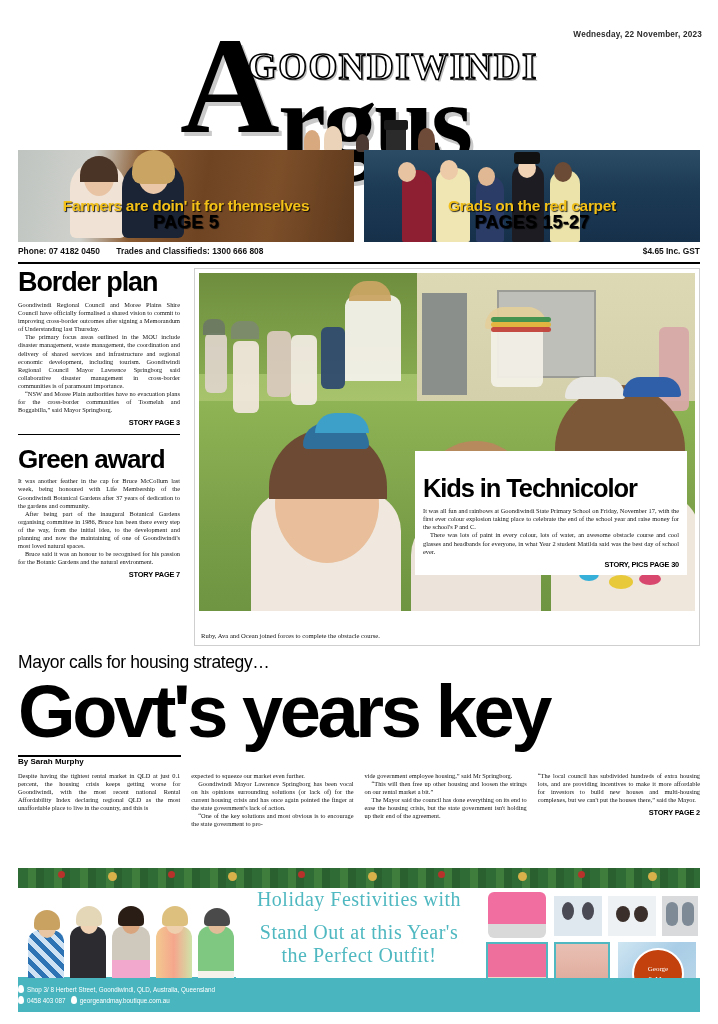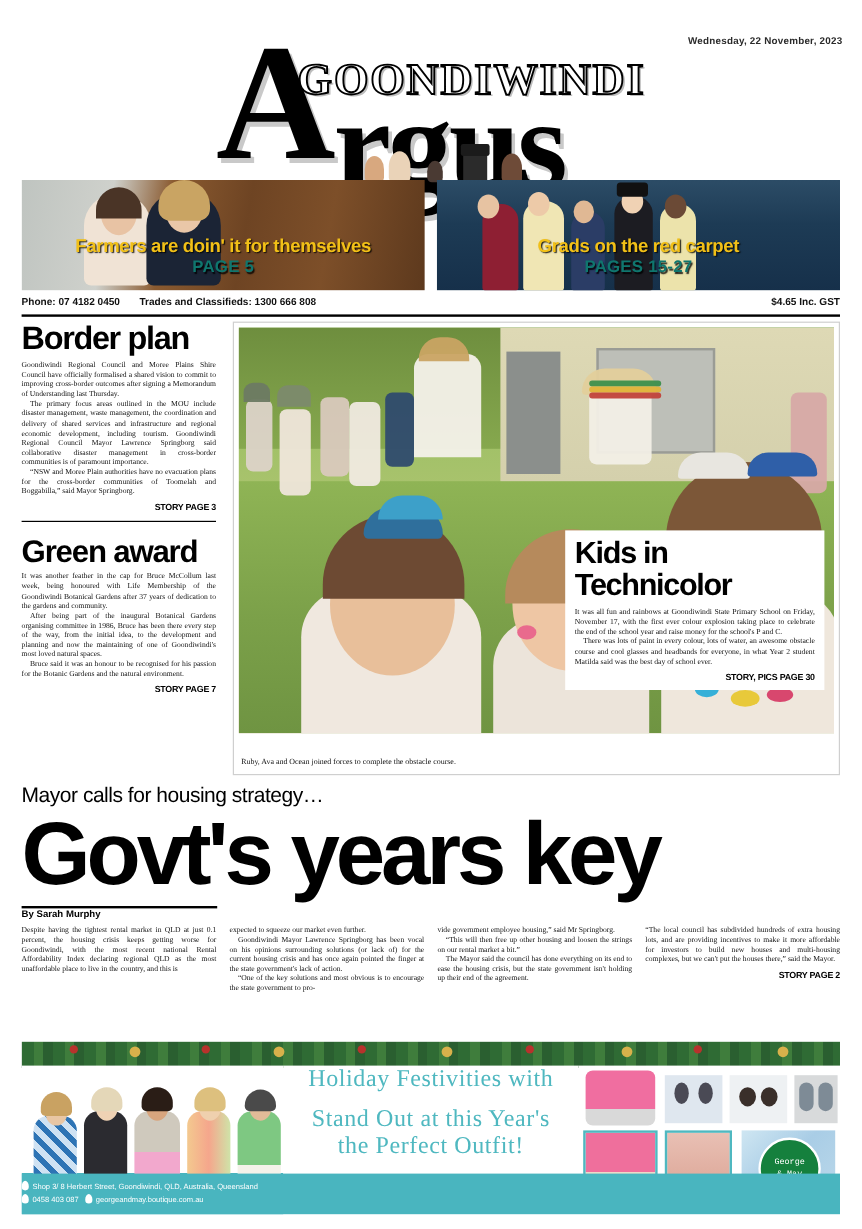--- a/index.html
+++ b/index.html
@@ -79,21 +79,21 @@
     position: absolute; left: 0; right: 0; bottom: 6px;
     padding: 3px 8px 6px;
     text-align: center;
   }
   .teaser-title {
     font-size: 15.5px; font-weight: bold; color: #f2c017;
     text-shadow: 1px 1px 1px rgba(0,0,0,.85);
     letter-spacing: -0.3px; line-height: 17px;
   }
   .teaser-page {
-    font-size: 14px; font-weight: bold; color: #0f766e;
+    font-size: 18px; font-weight: bold; color: #000000;
     text-shadow: 1px 1px 1px rgba(0,0,0,.85);
     letter-spacing: 0.2px; line-height: 16px;
   }
 
   
   .ph-farm { background: linear-gradient(100deg,#bfc4c0 0%, #cfd1cc 22%, #8a5a30 36%, #6e4423 55%, #7d4f29 75%, #5d391d 100%); }
   .ph-farm .w1 { position:absolute; left: 52px; bottom: 4px; width: 56px; height: 76px; background:#f0e3d5; border-radius: 26px 26px 6px 6px; }
   .ph-farm .w1head { position:absolute; left: 66px; bottom: 46px; width: 30px; height: 36px; background:#e8c3a4; border-radius:50%; }
   .ph-farm .w1hair { position:absolute; left: 62px; bottom: 60px; width: 38px; height: 26px; background:#4a3426; border-radius: 20px 20px 0 0; }
   .ph-farm .w2 { position:absolute; left: 104px; bottom: 4px; width: 62px; height: 78px; background:#1b2435; border-radius: 28px 28px 6px 6px; }
@@ -153,22 +153,22 @@
   .kidbody { position:absolute; border-radius: 40px 40px 0 0; }
   .crowd { position:absolute; border-radius: 6px; opacity:.95; }
   .photo-caption {
     position: absolute; left: 6px; right: 6px; bottom: 6px;
     font-family: "Liberation Serif", serif;
     font-size: 6.6px; color: #111;
   }
 
   
   .tech-box {
-    position: absolute; right: 8px; bottom: 36px; width: 216px;
-    background: #fff; padding: 6px 8px 6px;
+    position: absolute; right: 8px; bottom: 36px; width: 272px;
+    background: #fff; padding: 24px 8px 6px;
   }
   .tech-title {
     font-family: "Liberation Sans", sans-serif;
     font-weight: bold; font-size: 25.5px; line-height: 27px;
     letter-spacing: -1.1px; color:#000; margin-bottom: 5px;
   }
   .tech-box p {
     font-family: "Liberation Serif", serif;
     font-size: 6.4px; line-height: 8.2px; text-align: justify; color:#111;
   }
@@ -213,22 +213,22 @@
   .ad-mid { position:absolute; left: 218px; top: 20px; right: 218px; bottom: 0; background:#ffffff; text-align:center; }
   .ad-head {
     font-family: "Liberation Serif", serif;
     color:#4fb8c0; font-size: 20px; line-height: 23px; margin-top: 10px; letter-spacing: .5px;
   }
   .ad-contact { position:absolute; left:0; right:0; bottom: 0; height: 34px; background:#49b5bf; color:#fff;
      font-size: 6.3px; padding-top: 6px; line-height: 11px; }
   .ad-contact .pin { display:inline-block; width:6px; height:8px; background:#fff; border-radius:50% 50% 50% 50%/60% 60% 40% 40%; margin-right:3px; vertical-align:-1px;}
   .ad-right { position:absolute; right:0; top: 20px; width: 218px; bottom: 0; background:#fff; }
   .prod { position:absolute; background:#f2f2f2; }
-  .logo-circle { position:absolute; border-radius:50%; border:2px solid #fff; background:#15803d;
-     color:#fff; font-family:Liberation Mono, monospace; text-align:center; }
+  .logo-circle { position:absolute; border-radius:50%; border:2px solid #fff; background:#c2410c;
+     color:#fff; font-family:Liberation Serif, serif; text-align:center; }
   .ad-tagline { position:absolute; left:4px; bottom:3px; font-size:4.4px; color:#555; }
 </style>
 </head>
 <body>
 
 <div class="page">
 
   <div class="dateline">Wednesday, 22 November, 2023</div>
 
   <div class="masthead">

